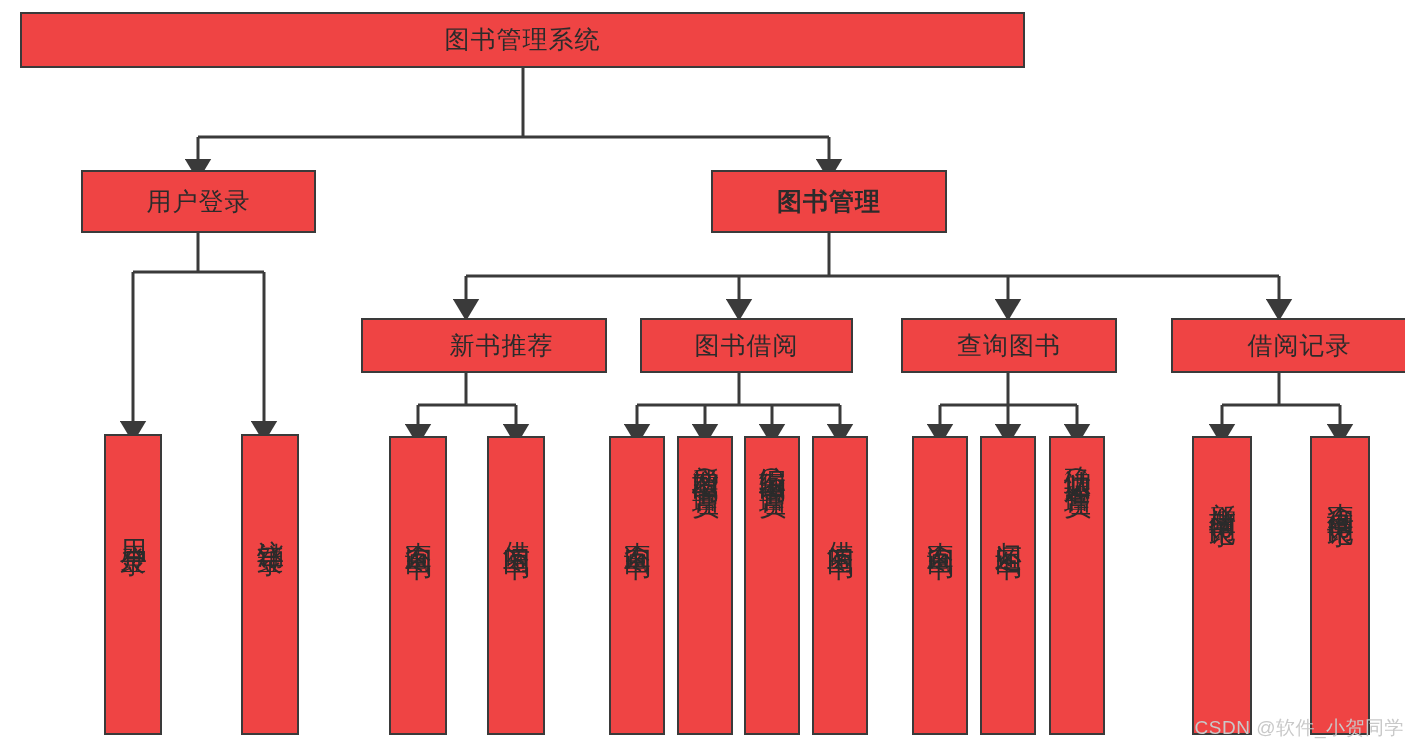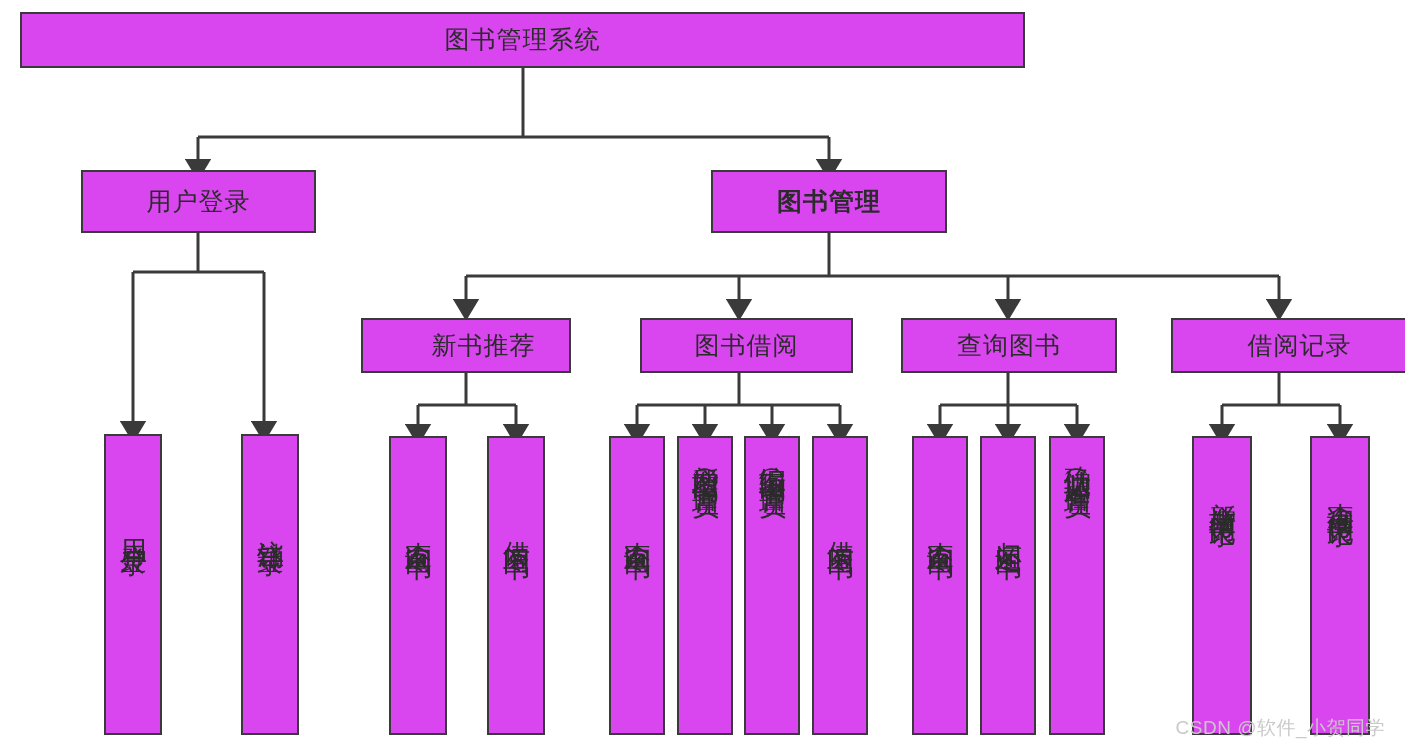--- a/index.html
+++ b/index.html
@@ -22,21 +22,21 @@
     left: 0;
     top: 0;
     width: 1405px;
     height: 747px;
     pointer-events: none;
   }
   .node {
     position: absolute;
     box-sizing: border-box;
     border: 2.5px solid #3a3a3a;
-    background: #d946ef;
+    background: #ef4444;
     display: flex;
     align-items: center;
     justify-content: center;
     color: #2b2b2b;
     z-index: 2;
   }
   .node .label {
     display: block;
     text-align: center;
     line-height: 1.18;
@@ -56,21 +56,21 @@
   .node.v .label {
     writing-mode: vertical-rl;
     text-orientation: upright;
     font-size: 27px;
     letter-spacing: 4px;
     line-height: 1;
     white-space: nowrap;
   }
   .watermark {
     position: absolute;
-    right: 20px;
+    right: 1px;
     bottom: 6px;
     font-size: 19px;
     color: #c9c9c9;
     letter-spacing: 0.5px;
     z-index: 5;
     white-space: nowrap;
     text-align: center;
   }
 </style>
 </head>
@@ -135,21 +135,21 @@
     <span class="label">图书管理系统</span>
   </div>
 
   <div class="node h" style="left:81px; top:170px; width:235px; height:63px;">
     <span class="label">用户登录</span>
   </div>
   <div class="node h" style="left:711px; top:170px; width:236px; height:63px;font-weight:bold;">
     <span class="label">图书管理</span>
   </div>
 
-  <div class="node h" style="left:361px; top:318px; width:210px; height:55px;padding-left:35px;">
+  <div class="node h" style="left:361px; top:318px; width:246px; height:55px;padding-left:35px;">
     <span class="label">新书推荐</span>
   </div>
   <div class="node h" style="left:632px; top:318px; width:213px; height:55px;margin-left:8px;">
     <span class="label">图书借阅</span>
   </div>
   <div class="node h" style="left:901px; top:318px; width:216px; height:55px;">
     <span class="label">查询图书</span>
   </div>
   <div class="node h" style="left:1171px; top:318px; width:257px; height:55px;">
     <span class="label">借阅记录</span>

